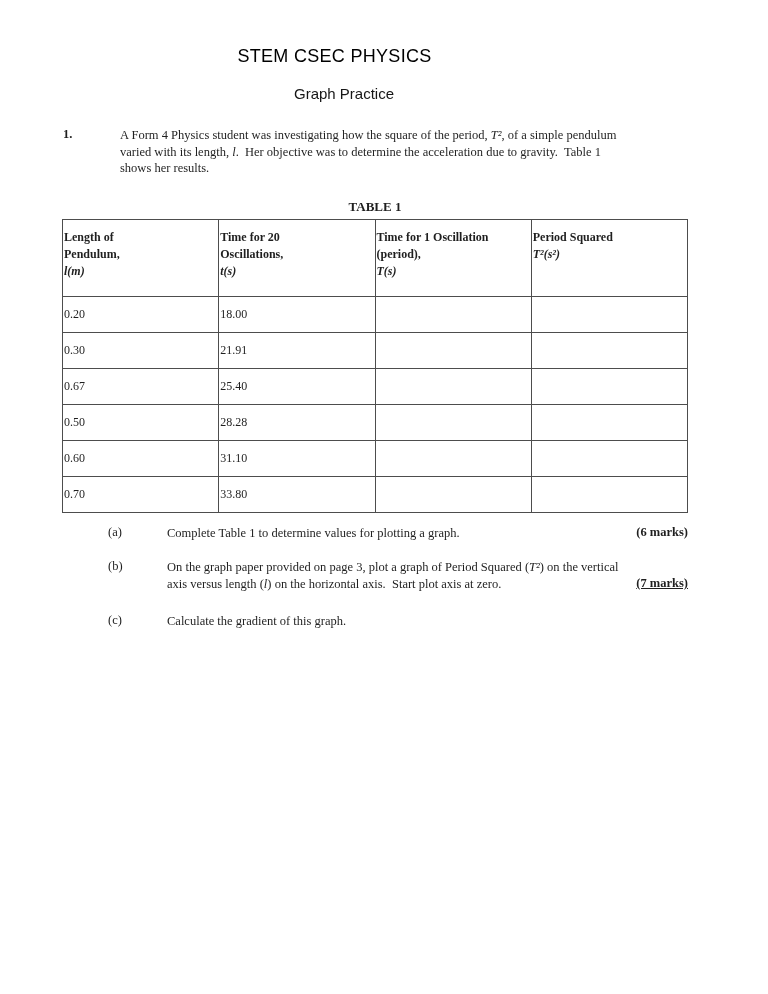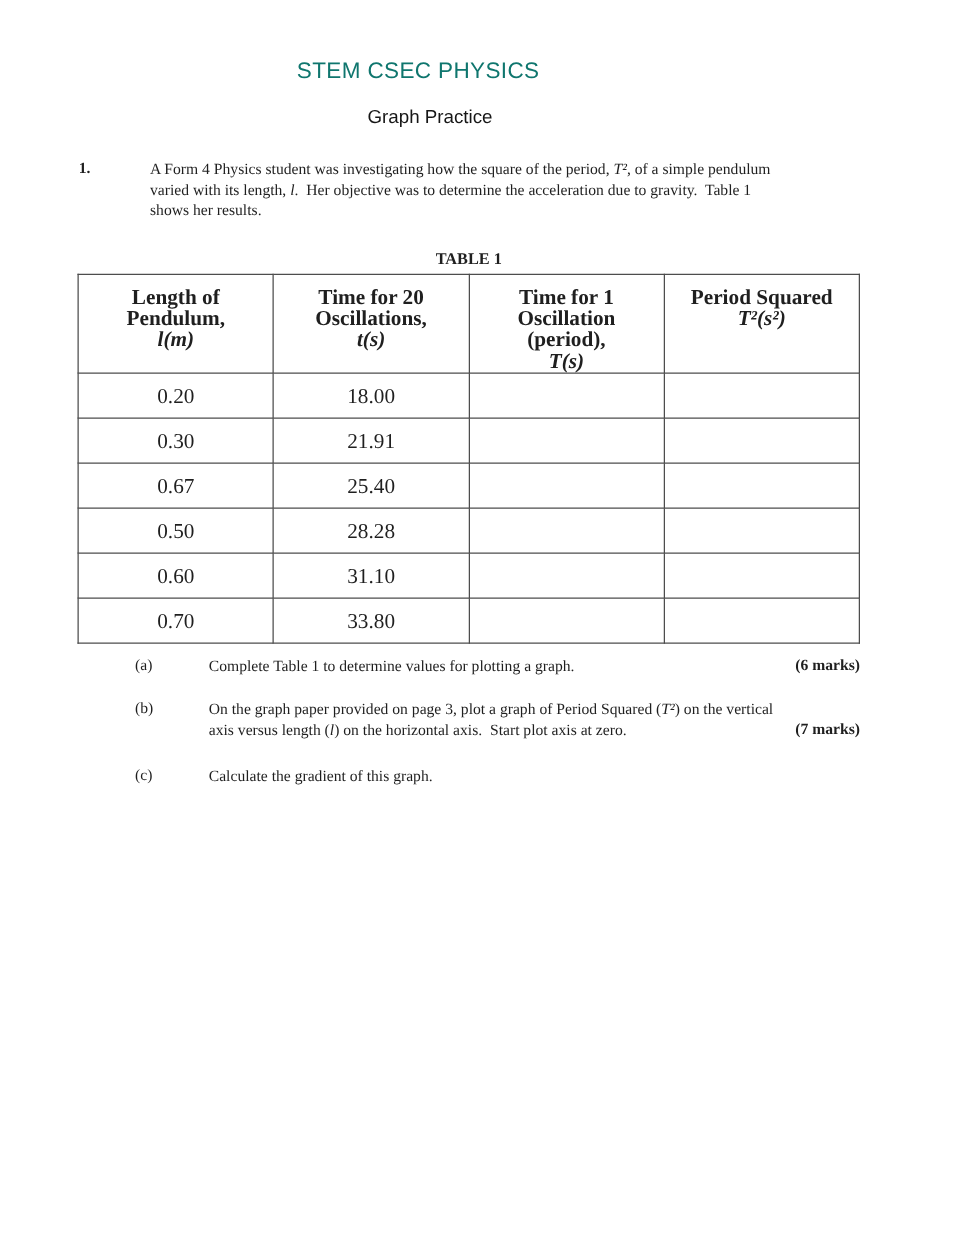--- a/index.html
+++ b/index.html
@@ -12,21 +12,21 @@
     font-family: "Liberation Serif", serif;
     overflow: hidden;
   }
   .doc-title {
     position: absolute;
     top: 46px; left: 0; width: 669px;
     text-align: center;
     font-family: "Liberation Sans", sans-serif;
     font-size: 18px;
     letter-spacing: 0.3px;
-    color: #0f766e;
+    color: #000000;
   }
   .doc-subtitle {
     position: absolute;
     top: 85px; left: 0; width: 688px;
     text-align: center;
     font-family: "Liberation Sans", sans-serif;
     font-size: 15px;
     color: #161616;
   }
   .q1-block {
@@ -49,22 +49,21 @@
     font-size: 13px;
   }
   table.results {
     position: absolute;
     top: 219px; left: 62px;
     width: 626px;
     border-collapse: collapse;
   }
   table.results td {
     border: 1.5px solid #4d4d4d;
-    text-align: center;
-    font-size: 17px;
+    font-size: 12px;
   }
   table.results td.hdr {
     height: 66px;
     vertical-align: top;
     padding-top: 9px;
     font-weight: bold;
     line-height: 17px;
     width: 25%;
   }
   table.results td.cell {
@@ -81,21 +80,21 @@
     left: -47px; top: 0;
   }
   .marks {
     position: absolute;
     right: 0;
     font-weight: bold;
   }
   .qa { top: 525px; }
   .qa .marks { top: 0; }
   .qb { top: 559px; }
-  .qb .marks { top: 17px; }
+  .qb .marks { top: 17px; text-decoration: underline; }
   .qc { top: 613px; }
 </style>
 </head>
 <body>
 
 <div class="page">
 
   <div class="doc-title">STEM CSEC PHYSICS</div>
   <div class="doc-subtitle">Graph Practice</div>
 

